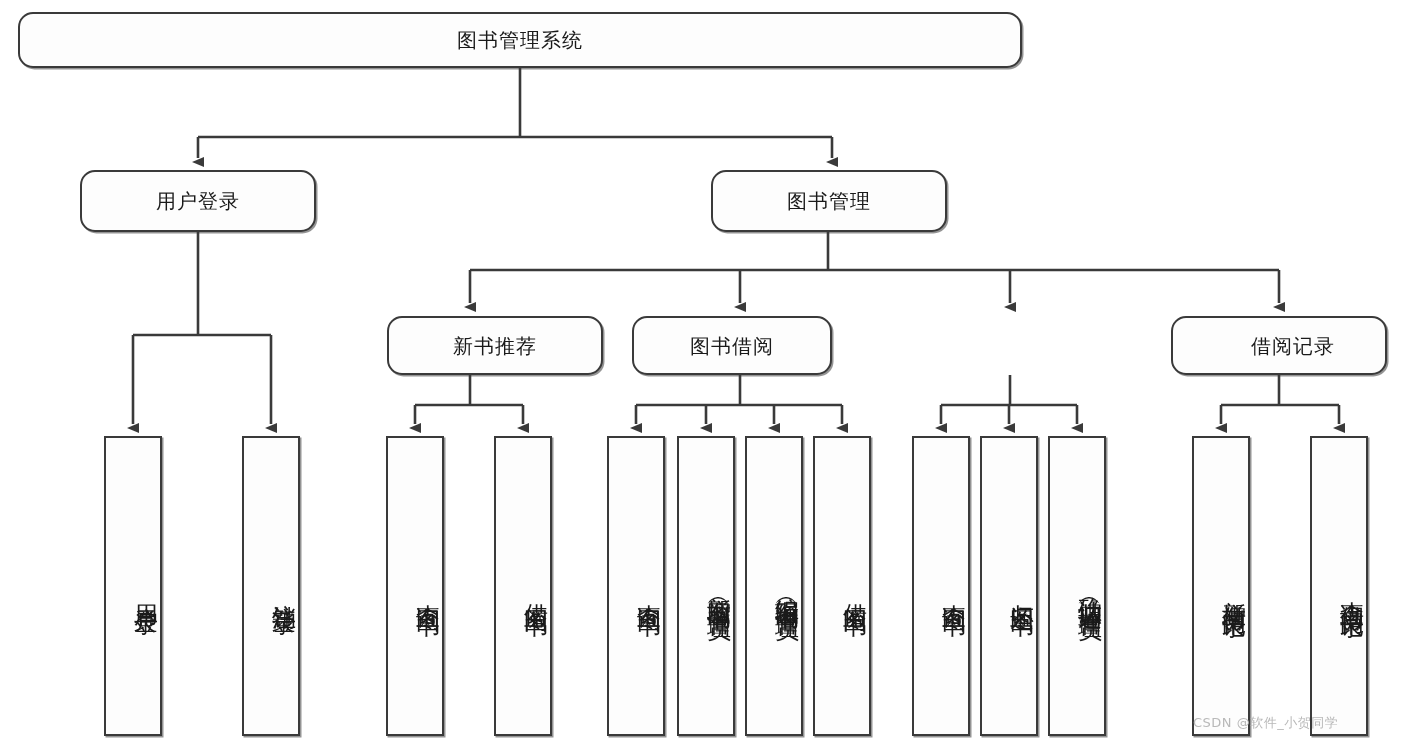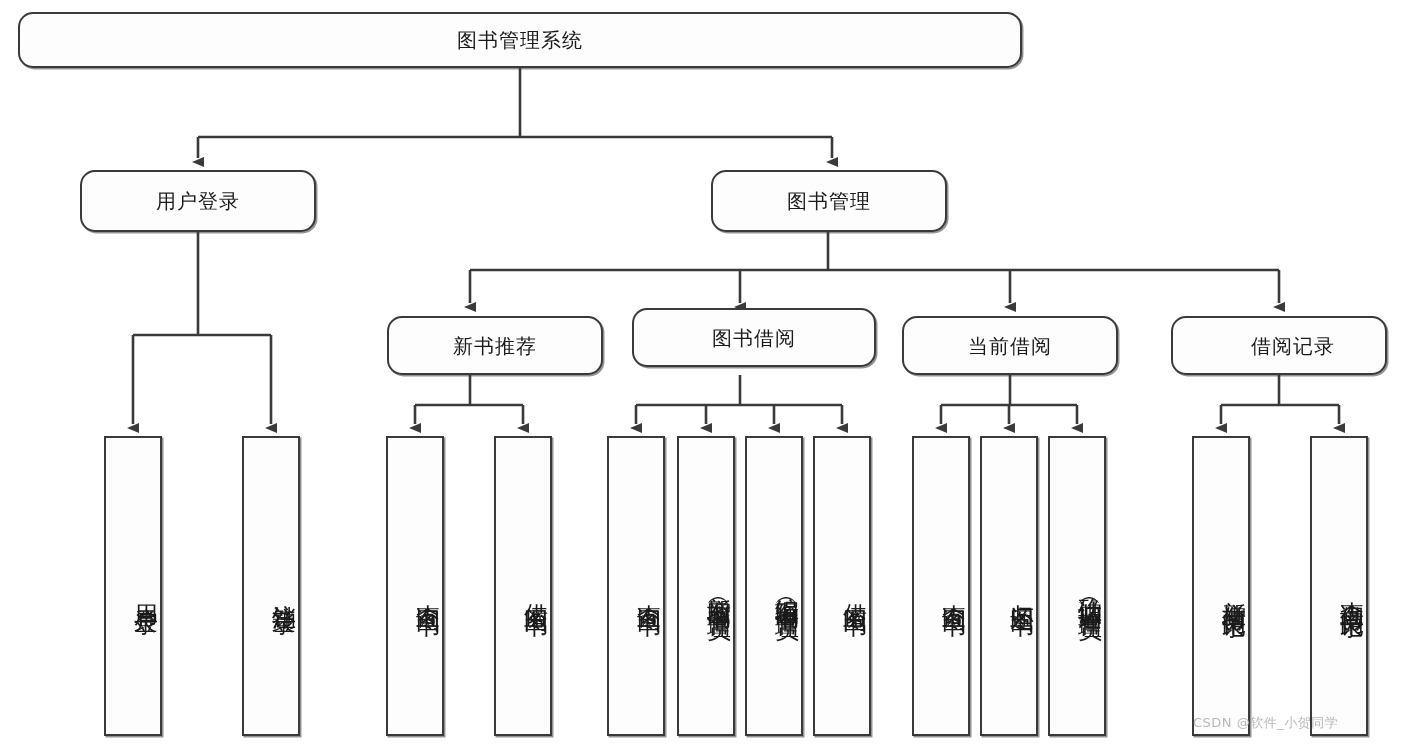--- a/index.html
+++ b/index.html
@@ -130,25 +130,22 @@
   <div class="node horiz" style="left:80px; top:170px; width:236px; height:62px;">
     <span>用户登录</span>
   </div>
   <div class="node horiz" style="left:711px; top:170px; width:236px; height:62px;">
     <span>图书管理</span>
   </div>
 
   <div class="node horiz" style="left:362px; top:316px; width:216px; height:59px;margin-left:25px;">
     <span>新书推荐</span>
   </div>
-  <div class="node horiz" style="left:632px; top:308px; width:244px; height:59px;">
+  <div class="node horiz" style="left:632px; top:316px; width:200px; height:59px;">
     <span>图书借阅</span>
-  </div>
-  <div class="node horiz" style="left:902px; top:316px; width:216px; height:59px;">
-    <span>当前借阅</span>
   </div>
   <div class="node horiz" style="left:1171px; top:316px; width:216px; height:59px;padding-left:28px;">
     <span>借阅记录</span>
   </div>
 
   <div class="node vert" style="left:104px; top:436px; width:58px; height:300px;">
     <span class="vlabel">用户登录</span>
   </div>
   <div class="node vert" style="left:242px; top:436px; width:58px; height:300px;">
     <span class="vlabel">注销登录</span>

